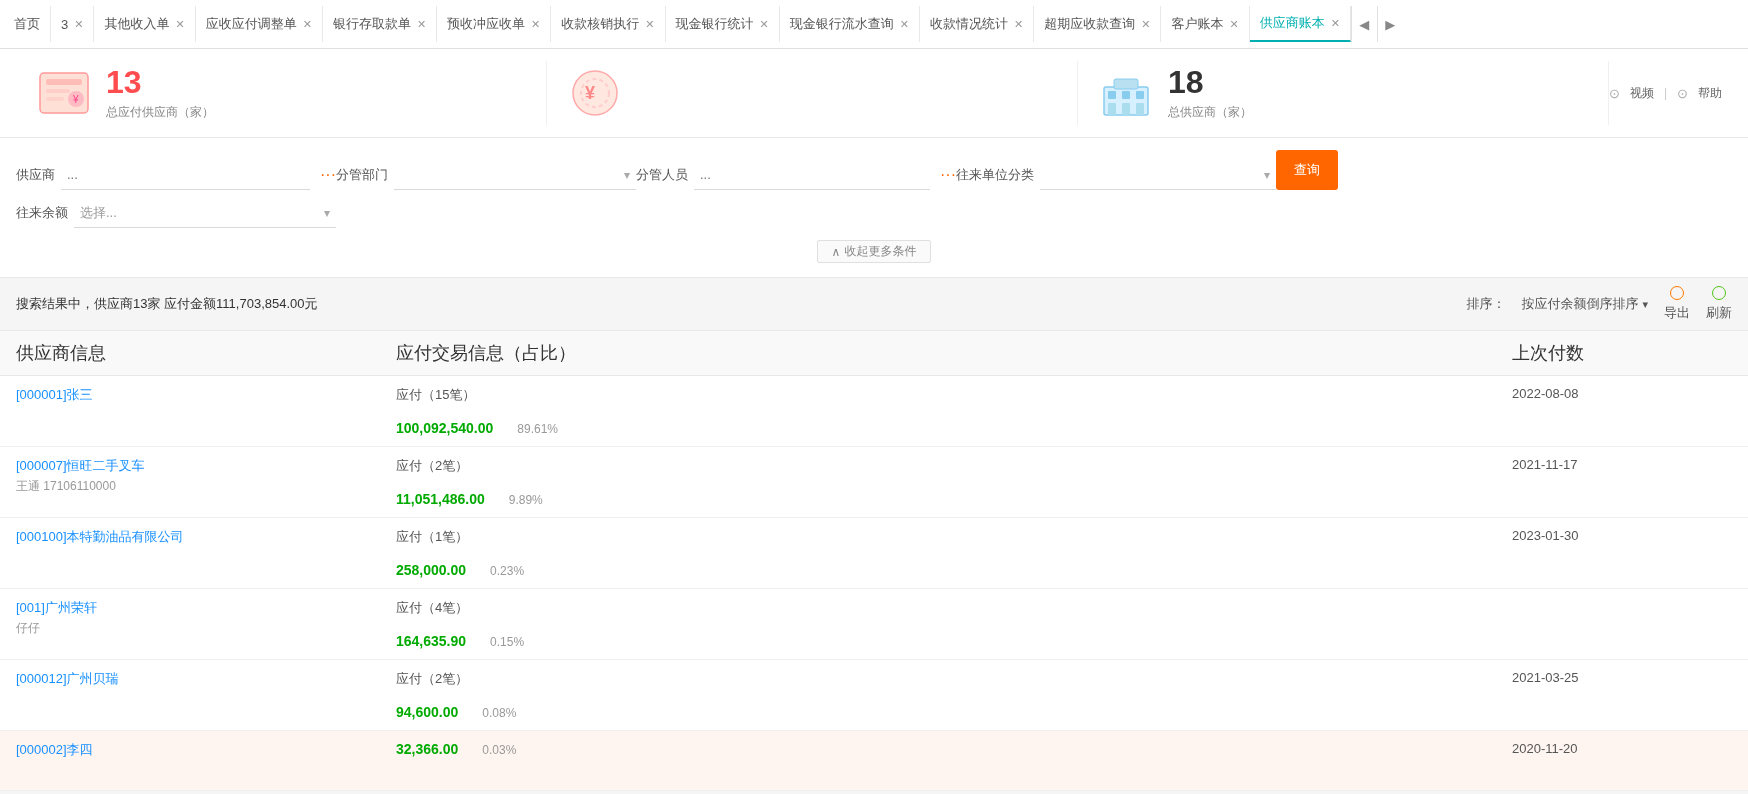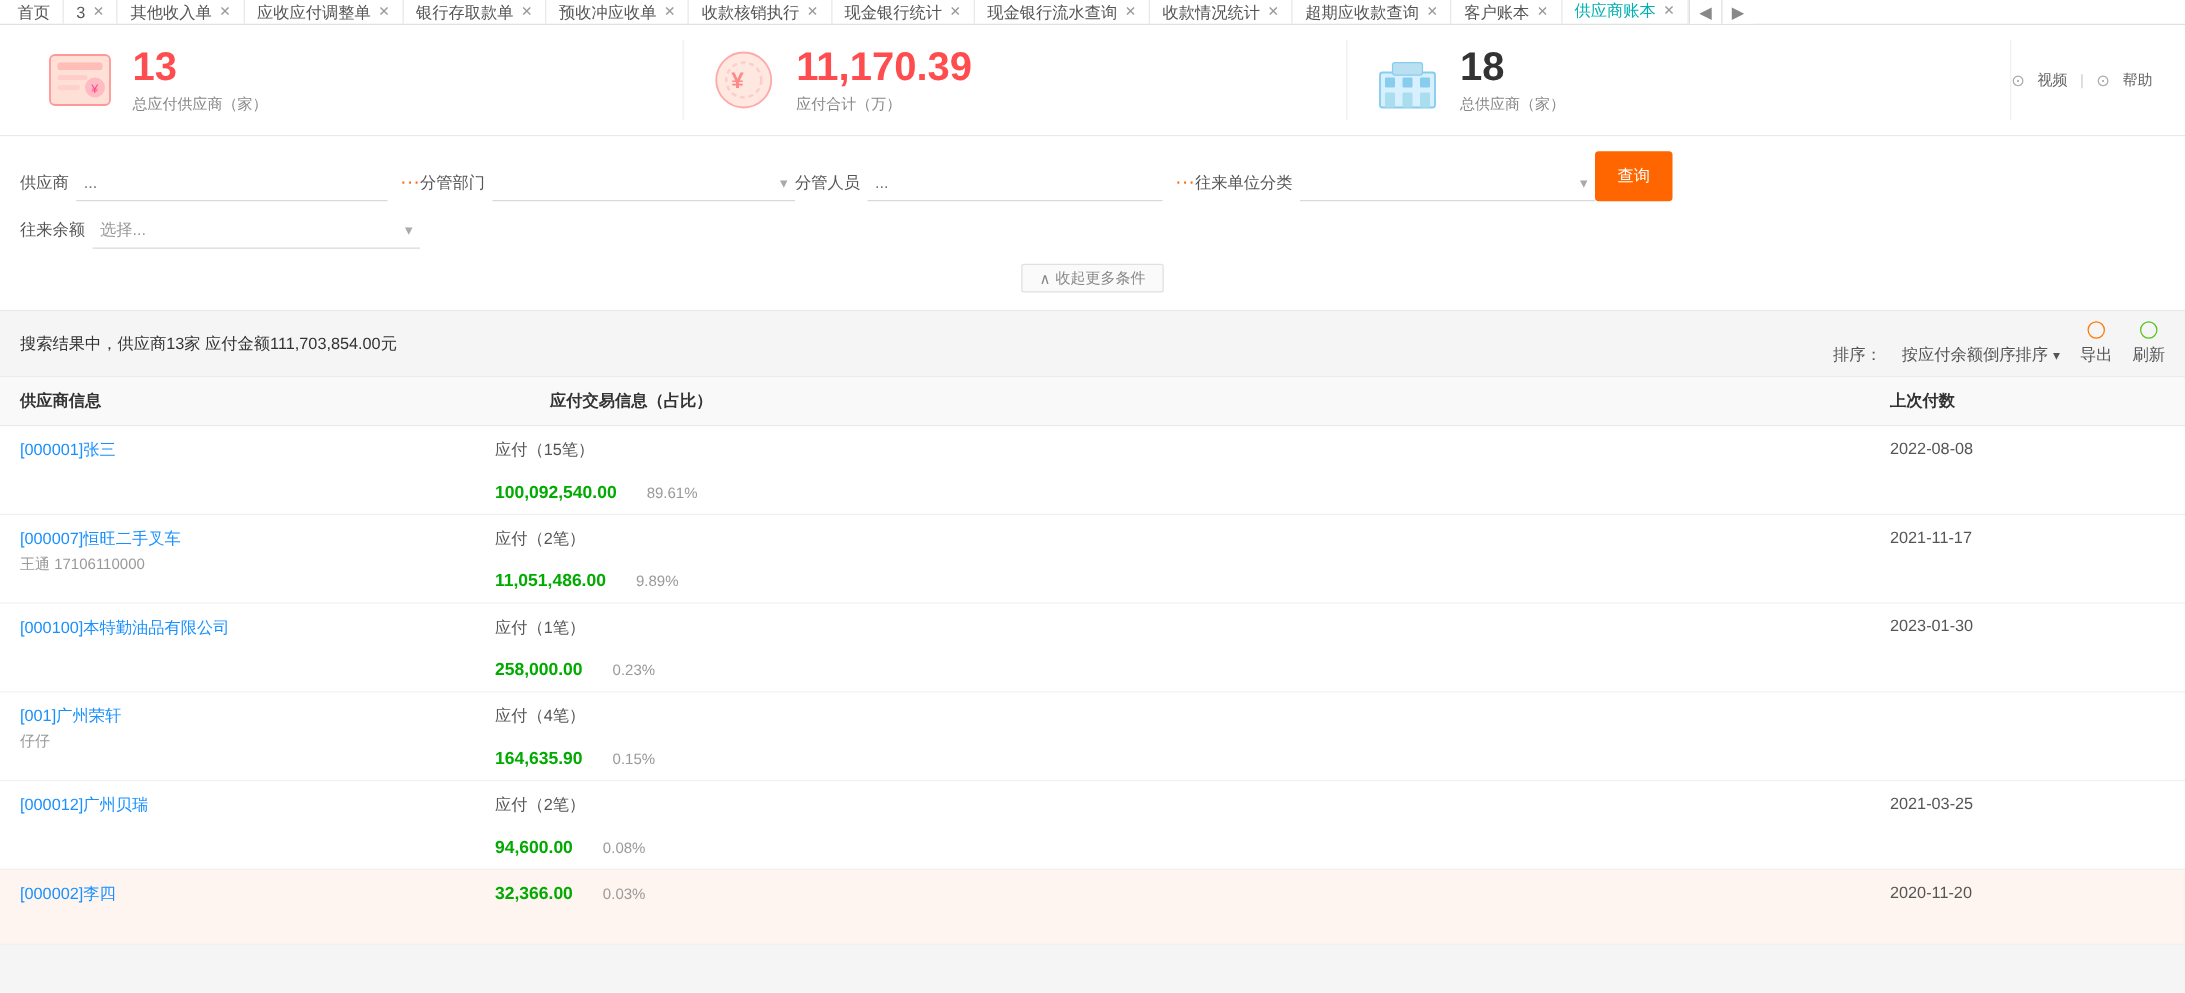--- a/index.html
+++ b/index.html
@@ -1,21 +1,21 @@
 <!DOCTYPE html>
 <html><head>
   <meta charset="utf-8">
   <style>
     * { margin: 0; padding: 0; box-sizing: border-box; }
     body { font-family: "Microsoft YaHei", "PingFang SC", sans-serif; font-size: 13px; background: #f5f5f5; color: #333; width: 1748px; min-height: 794px; overflow-x: hidden; }
 
     
     .top-nav {
       display: flex; align-items: center; background: #fff; border-bottom: 1px solid #e0e0e0;
-      height: 20px; padding: 0 4px; overflow: hidden;
+      height: 49px; padding: 0 4px; overflow: hidden;
     }
     .nav-tab {
       display: inline-flex; align-items: center; padding: 0 10px; height: 36px;
       font-size: 13px; color: #555; white-space: nowrap; cursor: pointer; border-right: 1px solid #e8e8e8;
       flex-shrink: 0;
     }
     .nav-tab.active { color: #00b0b0; border-bottom: 2px solid #00b0b0; }
     .nav-tab .close-x { margin-left: 6px; color: #999; font-size: 11px; cursor: pointer; }
     .nav-arrow { width: 26px; height: 36px; display: flex; align-items: center; justify-content: center; cursor: pointer; color: #888; background: #fff; border-left: 1px solid #e0e0e0; flex-shrink: 0; }
 
@@ -73,38 +73,38 @@
       cursor: pointer; border: 1px solid #e0e0e0; padding: 2px 14px; border-radius: 2px;
       background: #fafafa;
     }
 
     
     .result-bar {
       background: #f5f5f5; padding: 8px 16px; display: flex; align-items: center;
       justify-content: space-between; border-bottom: 1px solid #e8e8e8;
     }
     .result-info { font-size: 13px; color: #333; }
-    .result-actions { display: flex; align-items: flex-end; gap: 16px; font-size: 13px; color: #555; }
+    .result-actions { display: flex; align-items: center; gap: 16px; font-size: 13px; color: #555; }
     .sort-label { color: #555; }
     .sort-select {
       color: #555; cursor: pointer; display: inline-flex; align-items: center; gap: 4px;
     }
     .action-btn {
       display: inline-flex; align-items: center; gap: 4px; cursor: pointer; color: #555; flex-direction: column;
     }
     .action-btn .circle-icon {
       width: 14px; height: 14px; border: 1.5px solid #ff7700; border-radius: 50%; display: inline-block;
     }
     .action-btn .circle-icon.green { border-color: #52c41a; }
 
     
     .data-table { background: #fff; width: 100%; }
     .table-header {
       display: flex; padding: 10px 16px; background: #f9f9f9;
-      border-bottom: 1px solid #e8e8e8; font-weight: bold; font-size: 13px; color: #333; gap: 44px;
+      border-bottom: 1px solid #e8e8e8; font-weight: normal; font-size: 18px; color: #333;
     }
     .col-supplier { flex: 0 0 380px; }
     .col-transaction { flex: 1; }
     .col-last-pay { flex: 0 0 220px; }
 
     .table-row {
       display: flex; padding: 10px 16px; border-bottom: 1px solid #f0f0f0;
       background: #fff; align-items: flex-start; min-height: 60px;
     }
     .table-row.highlighted { background: #fff5f0; }
@@ -205,24 +205,20 @@
     </div>
   </div>
 
   <div class="summary-card">
     <div class="summary-icon">
       <svg viewBox="0 0 56 56" fill="none">
         <circle cx="28" cy="28" r="22" fill="#ffe8e0" stroke="#ffaaaa" stroke-width="1.5"></circle>
         <text x="18" y="34" font-size="18" fill="#ff8888" font-weight="bold">¥</text>
         <circle cx="28" cy="28" r="14" fill="none" stroke="#ffcccc" stroke-width="2" stroke-dasharray="4 3"></circle>
       </svg>
-    </div>
-    <div class="summary-content">
-      <div class="big-num">11,170.39</div>
-      <div class="sub-label">应付合计（万）</div>
     </div>
   </div>
 
   <div class="summary-card">
     <div class="summary-icon">
       <svg viewBox="0 0 56 56" fill="none">
         <rect x="6" y="22" width="44" height="28" rx="2" fill="#d6f0ff" stroke="#88ccee" stroke-width="1.5"></rect>
         <rect x="10" y="26" width="8" height="8" rx="1" fill="#88ccee"></rect>
         <rect x="24" y="26" width="8" height="8" rx="1" fill="#88ccee"></rect>
         <rect x="38" y="26" width="8" height="8" rx="1" fill="#88ccee"></rect>

